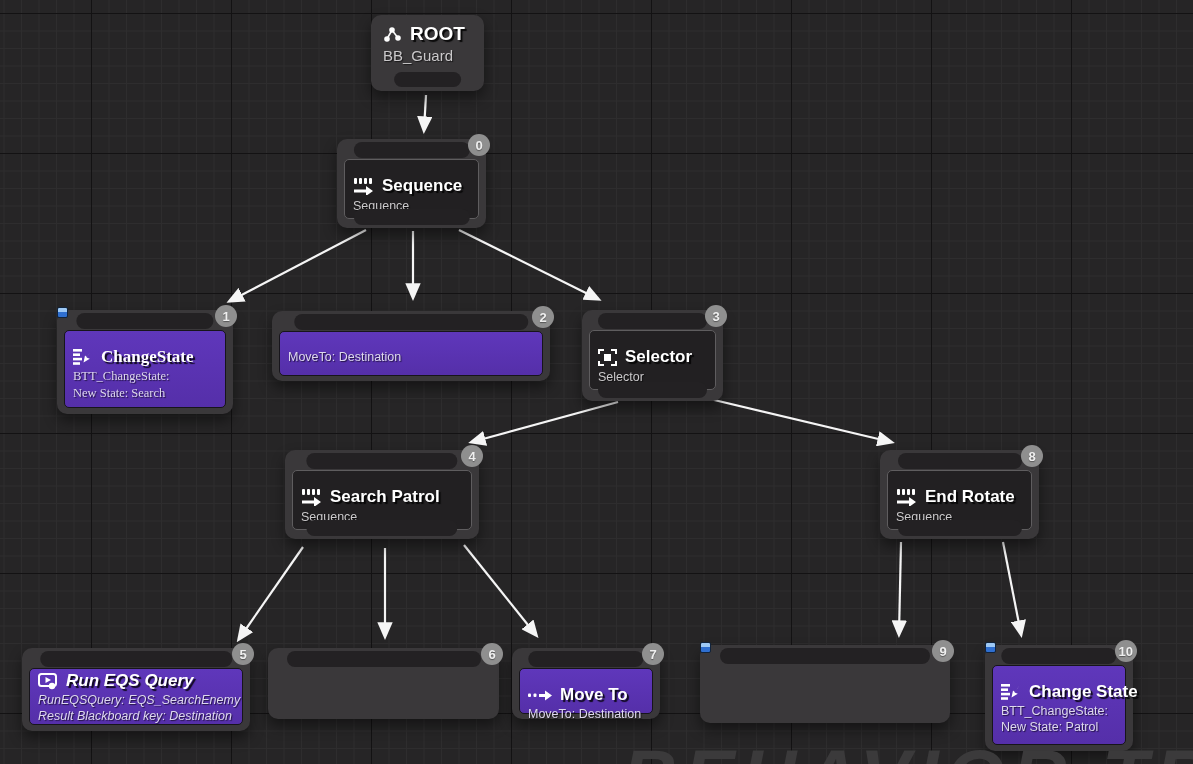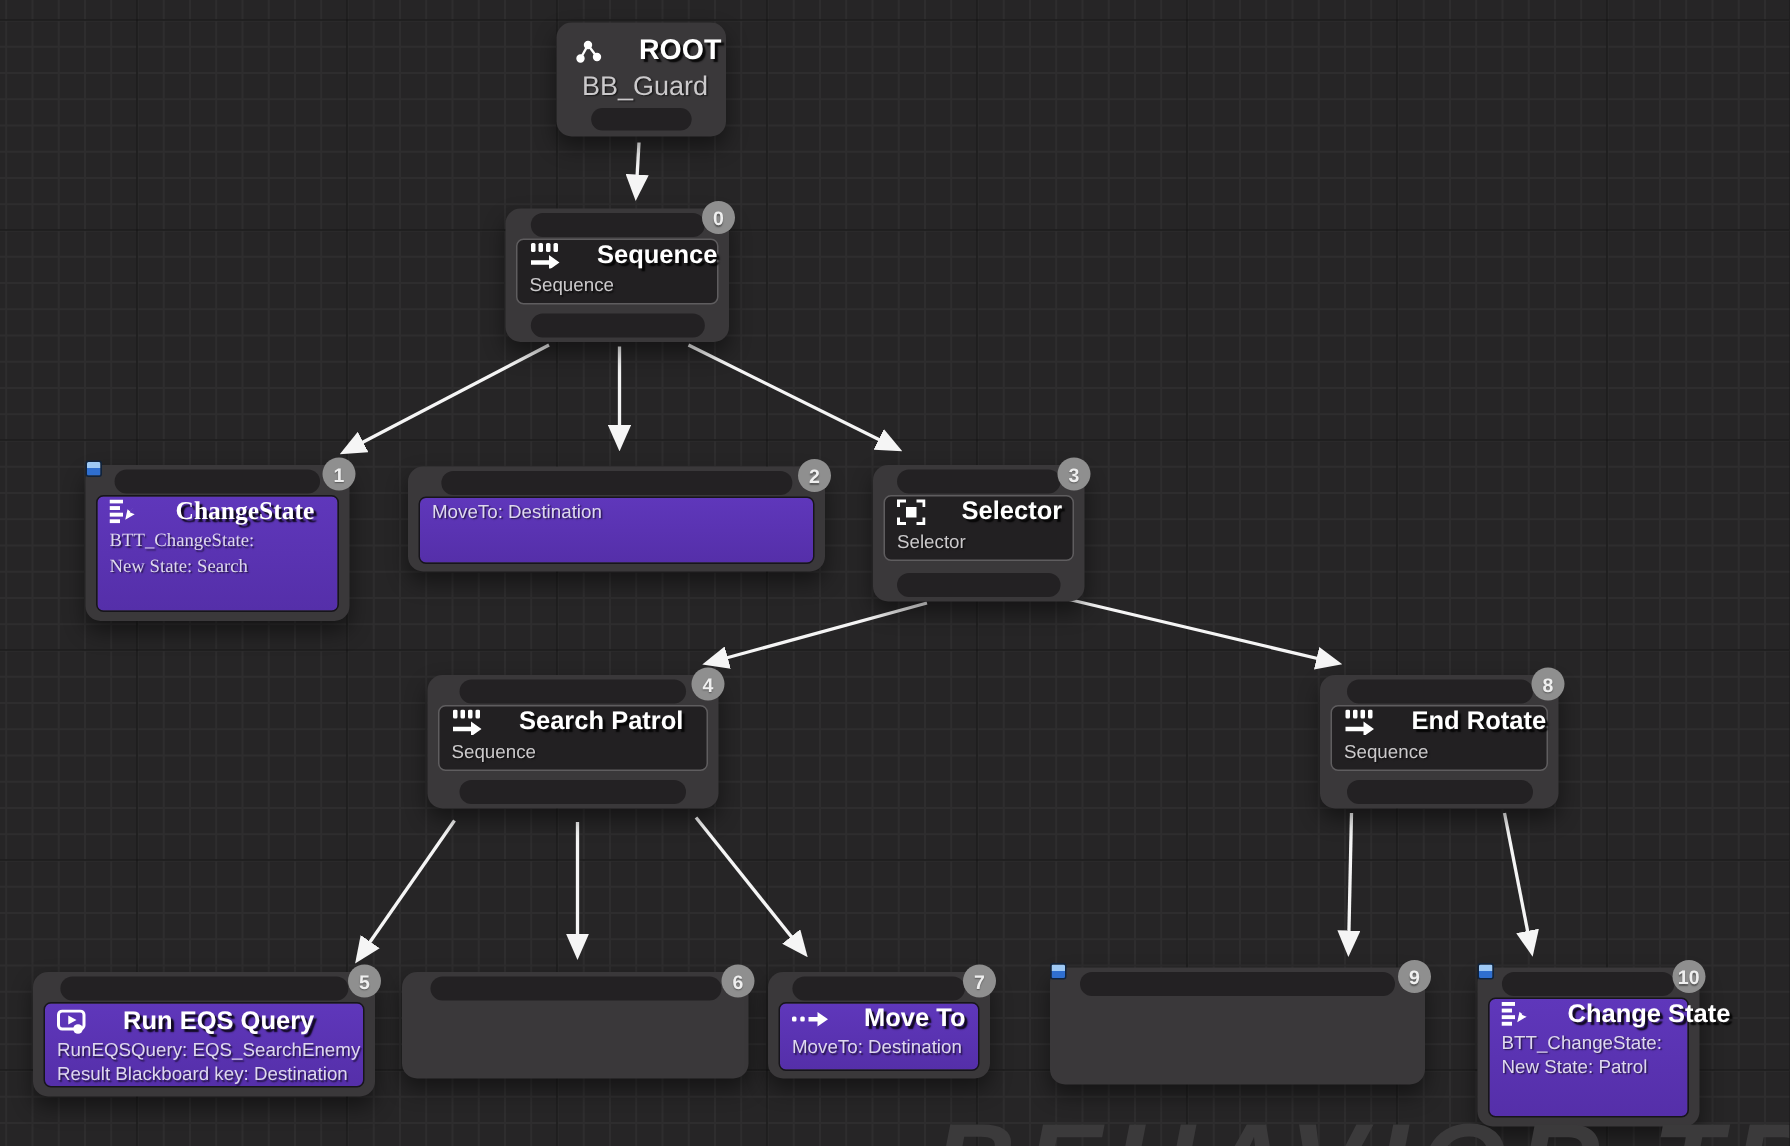--- a/index.html
+++ b/index.html
@@ -33,32 +33,32 @@
     position: absolute; left: 50%; transform: translateX(-50%);
     width: 78%; height: 16px;
     background: #232123; border-radius: 8px;
   }
   .pin.top { top: 3px; }
   .pin.bottom { bottom: 3px; }
 
   .panel {
     position: absolute; left: 7px; right: 7px; top: 20px;
     border-radius: 5px;
-    padding: 0 8px 5px 8px;
+    padding: 16px 8px 5px 8px;
   }
   .panel.dark {
     background: #222022;
     border: 1px solid #5f5d5f;
   }
   .panel.purple {
     background: linear-gradient(#5f37bb, #552fa9);
     border: 1px solid #17151b;
   }
 
-  .title-row { display:flex; align-items:center; gap:24px; }
+  .title-row { display:flex; align-items:center; gap:8px; }
   .title {
     color:#fff; font-weight:bold; font-size:17px; white-space:nowrap;
     text-shadow: 2px 2px 1px rgba(0,0,0,0.85);
   }
   .root-title { font-size:19px; }
   .subtitle {
     color:#cbc9cb; font-size:12.5px; white-space:nowrap; margin-top:3px;
     text-shadow: 1px 1px 1px rgba(0,0,0,0.6);
   }
   .panel.purple .subtitle { color:#ded8ee; margin-top:2px; }
@@ -75,21 +75,21 @@
     z-index:3;
   }
 
   .blue-marker {
     position:absolute; left:0px; top:-3px; width:11px; height:11px;
     background: linear-gradient(#9ec9f5 0 45%, #2f6fd0 45% 100%);
     border:1px solid #10233c; border-radius:2px; z-index:3;
   }
 
   .root-node { padding: 8px 12px; }
-  .root-node .subtitle { margin-top:2px; font-size:18px;text-align:right; }
+  .root-node .subtitle { margin-top:2px; font-size:15px; }
 
   .icon { display:flex; align-items:center; flex:0 0 auto; }
 
   .watermark {
     position:absolute; left:622px; top:733px;
     font-size:76px; font-weight:bold; font-style:italic;
     letter-spacing:7px; color:#3b3a3b; white-space:nowrap;
     user-select:none;
   }
 </style>
@@ -258,21 +258,21 @@
         <span class="title">End Rotate</span>
       </div>
       <div class="subtitle">Sequence</div>
     </div>
     <div class="pin bottom"></div>
   </div>
 
   <div class="node" style="left:22px; top:648px; width:228px; height:83px;">
     <div class="badge">5</div>
     <div class="pin top" style="width:84%;"></div>
-    <div class="panel purple" style="bottom:6px; padding-top:2px;">
+    <div class="panel purple" style="bottom:6px; padding-top:2px;font-style:italic;">
       <div class="title-row">
         <span class="icon">
           <svg width="20" height="17" viewBox="0 0 20 17">
             <rect x="1" y="1" width="17" height="12" rx="2.5" fill="none" stroke="#fff" stroke-width="2"></rect>
             <path d="M7.5 4 l5.5 3 -5.5 3 z" fill="#fff"></path>
             <circle cx="14" cy="13" r="3.2" fill="#fff"></circle>
           </svg>
         </span>
         <span class="title">Run EQS Query</span>
       </div>

